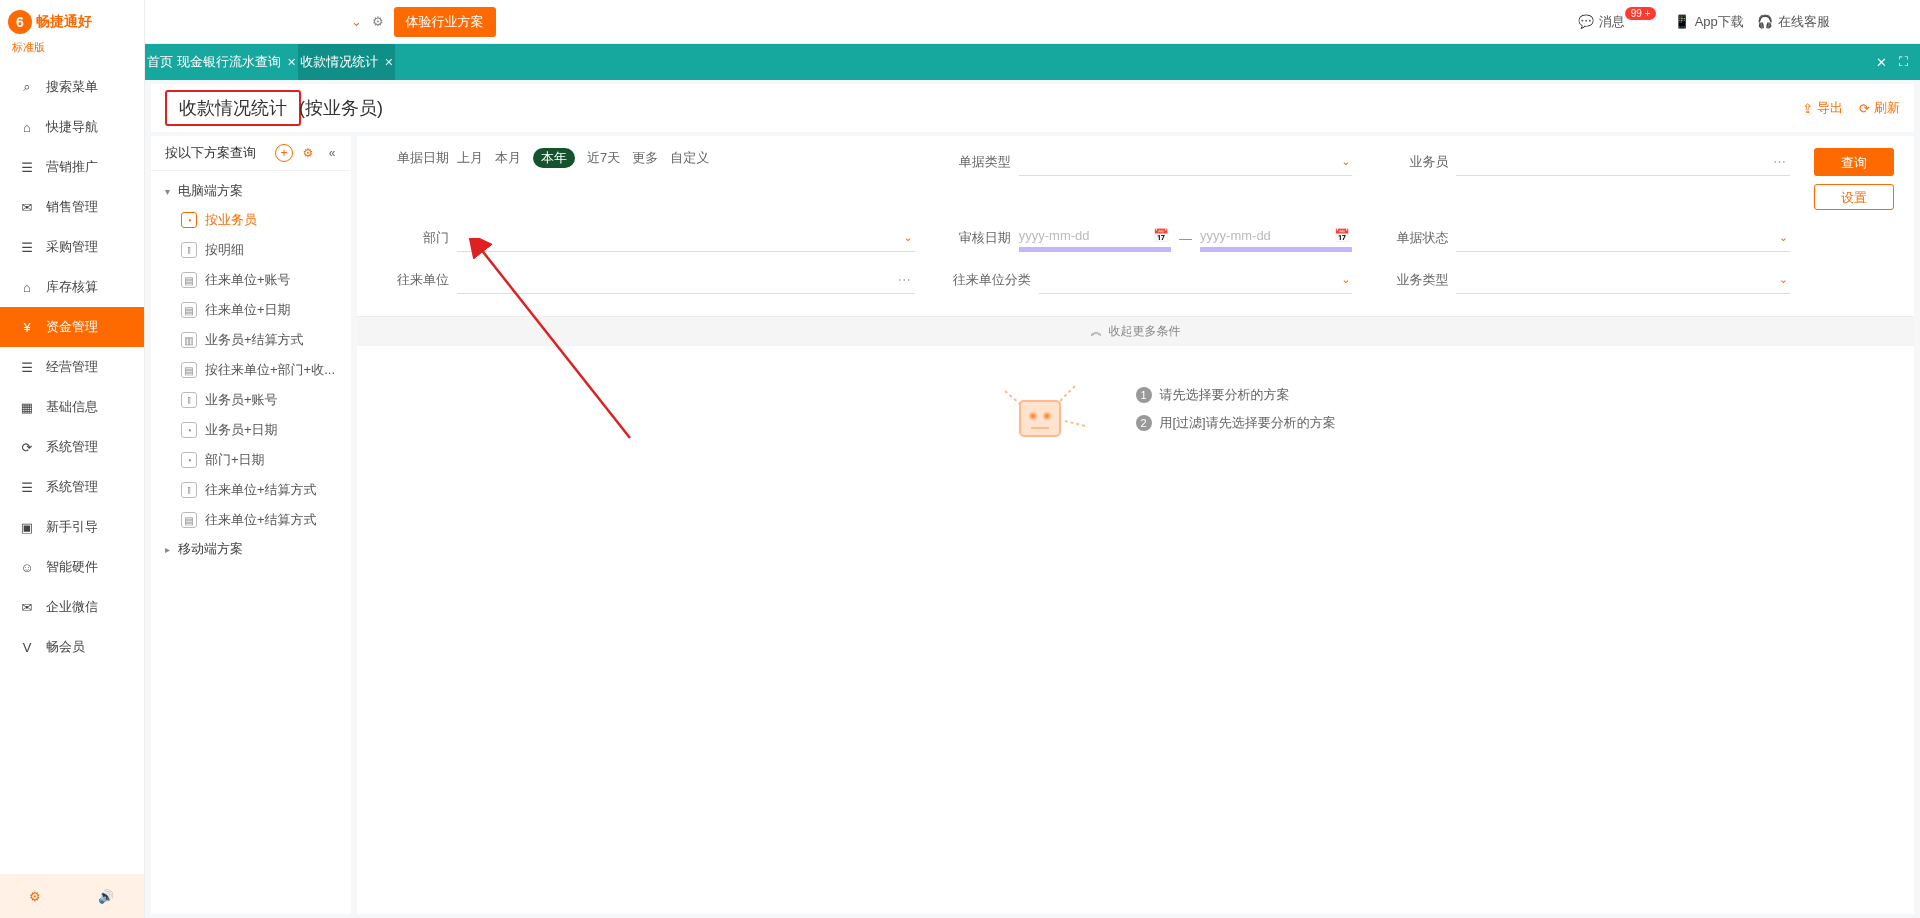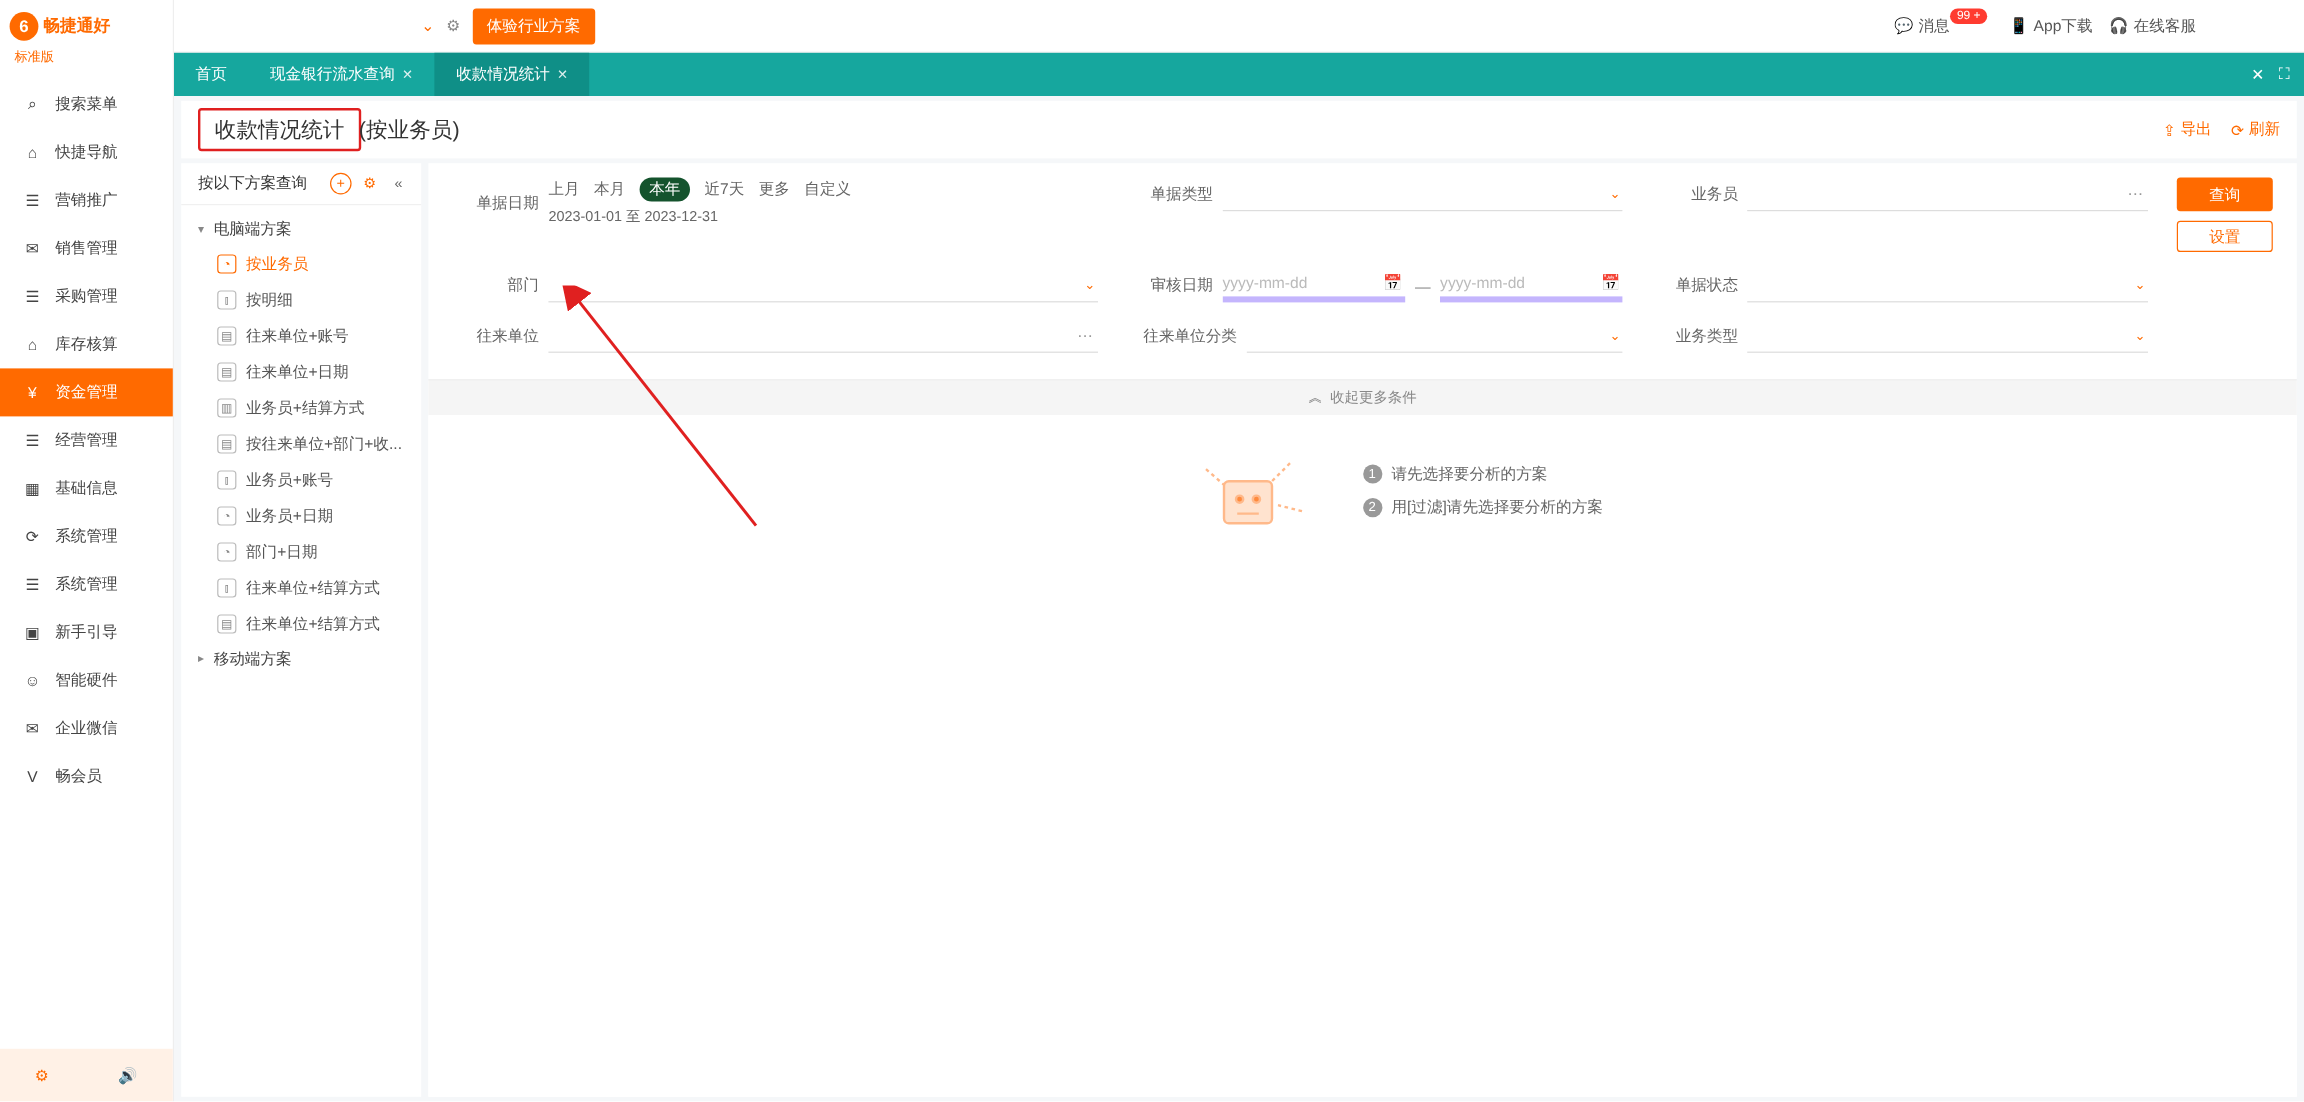--- a/index.html
+++ b/index.html
@@ -21,21 +21,21 @@
 .topbar { height: 44px; display: flex; align-items: center; padding: 0 16px; gap: 14px; border-bottom: 1px solid #eee; }
 .topbar-left { display: flex; align-items: center; gap: 10px; flex: 1; }
 .topbar-btn { display: flex; align-items: center; gap: 4px; color: #555; cursor: pointer; font-size: 13px; }
 .badge { background: #ff3b30; color: #fff; border-radius: 10px; font-size: 10px; padding: 1px 6px; position: relative; top: -8px; left: -4px; }
 .tb-caret { color: #ff6a00; }
 .tb-gear { color: #888; }
 .btn-orange { background: #ff6a00; color: #fff; border: none; padding: 6px 12px; border-radius: 3px; cursor: pointer; font-size: 13px; }
 .btn-orange-outline { background:#fff; color:#ff6a00; border: 1px solid #ff6a00; padding: 4px 14px; border-radius: 3px; cursor: pointer; font-size: 13px; }
 
 .tabs { height: 36px; background: #16a79e; display: flex; align-items: stretch; color: #fff; position: relative; }
-.tab { display: flex; align-items: center; padding: 0 18px; cursor: pointer; font-size: 13px; gap: 6px; }
+.tab { display: flex; align-items: center; padding: 0 2px; cursor: pointer; font-size: 13px; gap: 6px; }
 .tab.active { background: #0f8f87; }
 .tab-close { font-size: 11px; opacity: .85; }
 .tabs-right { margin-left: auto; display: flex; align-items: center; gap: 12px; padding: 0 12px; }
 .tabs-right .icon { cursor: pointer; }
 
 .page { flex: 1; display: flex; flex-direction: column; background: #f5f7f9; padding: 4px 6px; gap: 4px; overflow: hidden; }
 .page-head { background: #fff; height: 48px; display: flex; align-items: center; padding: 0 14px; }
 .page-title-box { border: 2px solid #e02020; border-radius: 3px; padding: 4px 12px; font-size: 18px; color: #333; }
 .page-title-rest { font-size: 18px; color: #333; margin-left: -2px; }
 .page-actions { margin-left: auto; display: flex; align-items: center; gap: 16px; }
@@ -307,21 +307,20 @@
                 <span class="fc-label">单据日期</span>
                 <div class="fc-input">
                   <div class="date-chip-row">
                     <span class="chip">上月</span>
                     <span class="chip">本月</span>
                     <span class="chip active">本年</span>
                     <span class="chip">近7天</span>
                     <span class="chip">更多</span>
                     <span class="chip">自定义</span>
                   </div>
-                  <div class="date-range-line">2023-01-01 至 2023-12-31</div>
                 </div>
               </div>
 
               <div class="filter-cell">
                 <span class="fc-label">单据类型</span>
                 <div class="fc-input">
                     <div class="in-box">
                       <span class="caret-down">⌄</span>
                     </div>
                   </div>

